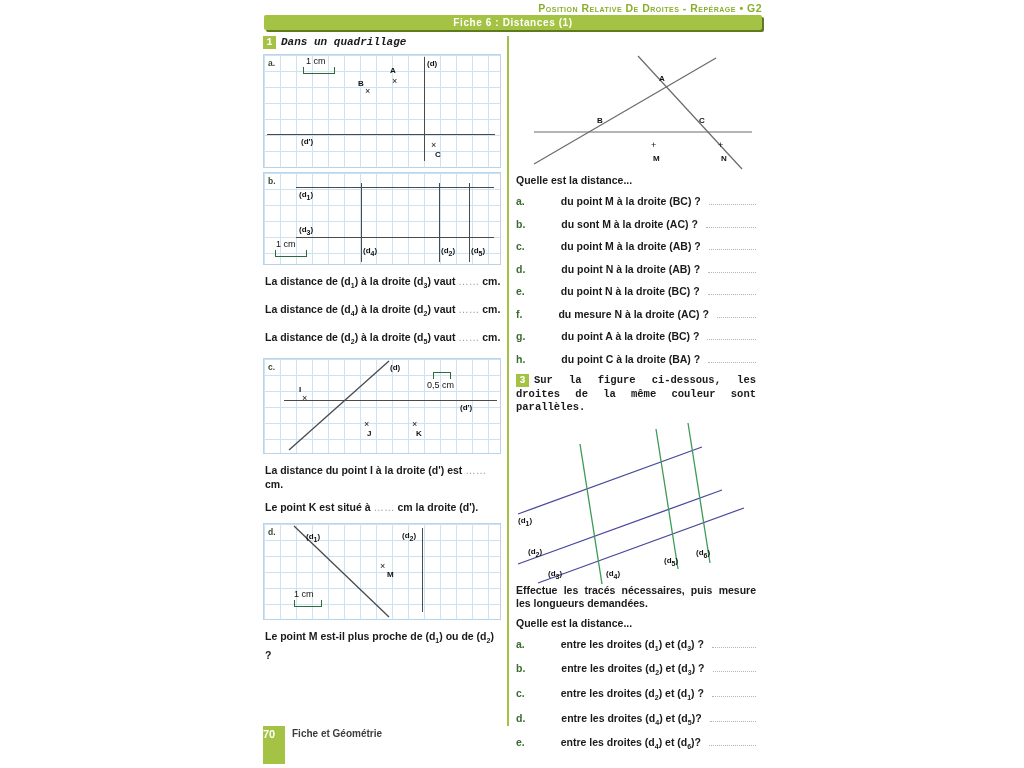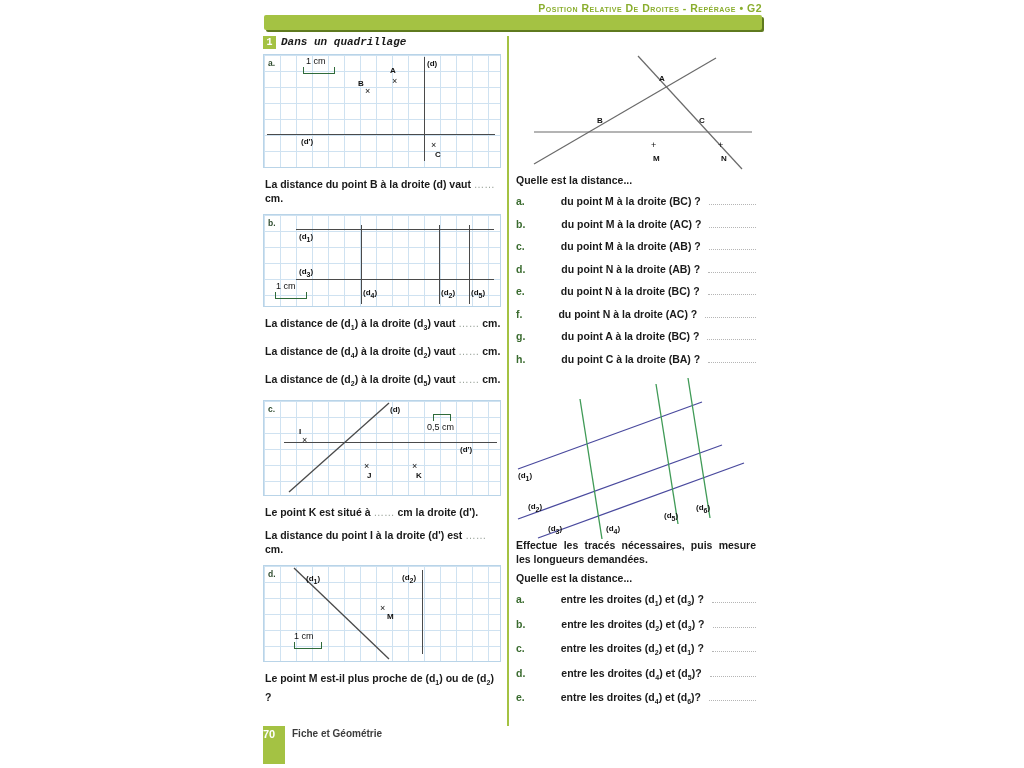--- a/index.html
+++ b/index.html
@@ -73,20 +73,21 @@
   svg{display:block;}
 </style>
 </head>
 <body>
 
 <div class="page">
 
   <div class="hdr-title">Position relative de droites - Repérage • G2</div>
   <div class="band-shadow"></div>
   <div class="band"></div>
+  <div class="band-txt">Fiche 6 : Distances (1)</div>
 
   <div class="divider"></div>
 
   <div class="col-l">
 
     <div class="ex-head">
       <span class="exnum">1</span><span class="it">Dans un quadrillage</span>
     </div>
 
     <div class="fig" style="height:112px;">
@@ -99,23 +100,20 @@
       <div class="lineh" style="left:3px;top:79px;width:228px;"></div>
       <div class="lbl" style="left:37px;top:82px;">(d')</div>
       <div class="ptx" style="left:128px;top:21px;">×</div>
       <div class="lbl" style="left:126px;top:11px;">A</div>
       <div class="ptx" style="left:101px;top:31px;">×</div>
       <div class="lbl" style="left:94px;top:24px;">B</div>
       <div class="ptx" style="left:167px;top:85px;">×</div>
       <div class="lbl" style="left:171px;top:95px;">C</div>
     </div>
 
-    <div class="stm">
-      <span>La distance du point B à la droite (d) vaut </span><span class="dots">……</span><span> cm.</span>
-    </div>
 
     <div class="fig" style="height:91px;">
       <div class="gridbg"></div>
       <div class="sublab" style="left:4px;top:3px;">b.</div>
       <div class="lineh" style="left:32px;top:14px;width:198px;"></div>
       <div class="lbl" style="left:35px;top:17px;">(d<sub>1</sub>)</div>
       <div class="lineh" style="left:32px;top:64px;width:198px;"></div>
       <div class="lbl" style="left:35px;top:52px;">(d<sub>3</sub>)</div>
       <div class="linev" style="left:97px;top:10px;height:79px;"></div>
       <div class="lbl" style="left:99px;top:73px;">(d<sub>4</sub>)</div>
@@ -150,24 +148,24 @@
       <div class="ruler" style="left:169px;top:13px;width:16px;border-bottom:none;border-top:1.6px solid #2f6b3a;"></div>
       <div class="ptx" style="left:38px;top:34px;">×</div>
       <div class="lbl" style="left:35px;top:26px;">I</div>
       <div class="ptx" style="left:100px;top:60px;">×</div>
       <div class="lbl" style="left:103px;top:70px;">J</div>
       <div class="ptx" style="left:148px;top:60px;">×</div>
       <div class="lbl" style="left:152px;top:70px;">K</div>
     </div>
 
     <div class="stm">
+      <span>La distance du point I à la droite (d') est </span><span class="dots">……</span><span> cm.</span>
+    </div>
+    <div class="stm">
       <span>Le point K est situé à </span><span class="dots">……</span><span> cm la droite (d').</span>
-    </div>
-    <div class="stm">
-      <span>La distance du point I à la droite (d') est </span><span class="dots">……</span><span> cm.</span>
     </div>
 
     <div class="fig" style="height:95px;">
       <div class="gridbg"></div>
       <div class="sublab" style="left:4px;top:3px;">d.</div>
       <svg width="238" height="95" style="position:absolute;left:0;top:0;">
         <line x1="30" y1="2" x2="125" y2="93" stroke="#4a4a4a" stroke-width="1.3"></line>
       </svg>
       <div class="lbl" style="left:42px;top:8px;">(d<sub>1</sub>)</div>
       <div class="linev" style="left:158px;top:4px;height:84px;"></div>
@@ -204,54 +202,57 @@
 
     <div style="font-size:10.5px;font-weight:bold;margin:0 0 8px 0;">Quelle est la distance...</div>
 
     <div class="qrow">
       <span class="qltr">a.</span>
       <span class="qtxt">du point M à la droite (BC) ?</span>
       <span class="qans"></span>
     </div>
     <div class="qrow">
       <span class="qltr">b.</span>
-      <span class="qtxt">du point M à la droite (AC) ?</span>
+      <span class="qtxt">du sont M à la droite (AC) ?</span>
       <span class="qans"></span>
     </div>
     <div class="qrow">
       <span class="qltr">c.</span>
       <span class="qtxt">du point M à la droite (AB) ?</span>
       <span class="qans"></span>
     </div>
     <div class="qrow">
       <span class="qltr">d.</span>
       <span class="qtxt">du point N à la droite (AB) ?</span>
       <span class="qans"></span>
     </div>
     <div class="qrow">
       <span class="qltr">e.</span>
       <span class="qtxt">du point N à la droite (BC) ?</span>
       <span class="qans"></span>
     </div>
     <div class="qrow">
       <span class="qltr">f.</span>
-      <span class="qtxt">du point N à la droite (AC) ?</span>
+      <span class="qtxt">du mesure N à la droite (AC) ?</span>
       <span class="qans"></span>
     </div>
     <div class="qrow">
       <span class="qltr">g.</span>
       <span class="qtxt">du point A à la droite (BC) ?</span>
       <span class="qans"></span>
     </div>
     <div class="qrow">
       <span class="qltr">h.</span>
       <span class="qtxt">du point C à la droite (BA) ?</span>
       <span class="qans"></span>
     </div>
 
+    <div class="ex-head" style="margin-top:8px;">
+      <span class="exnum">3</span><span>Sur la figure ci-dessous, les droites de la même couleur sont parallèles.</span>
+    </div>
 
     <div style="position:relative;height:165px;">
       <svg width="240" height="165">
         <line x1="2" y1="95" x2="186" y2="28" stroke="#4a4a9e" stroke-width="1.3"></line>
         <line x1="2" y1="145" x2="206" y2="71" stroke="#4a4a9e" stroke-width="1.3"></line>
         <line x1="22" y1="164" x2="228" y2="89" stroke="#4a4a9e" stroke-width="1.3"></line>
         <line x1="64" y1="25" x2="86" y2="165" stroke="#3f9a56" stroke-width="1.3"></line>
         <line x1="140" y1="10" x2="162" y2="150" stroke="#3f9a56" stroke-width="1.3"></line>
         <line x1="172" y1="4" x2="194" y2="144" stroke="#3f9a56" stroke-width="1.3"></line>
       </svg>

